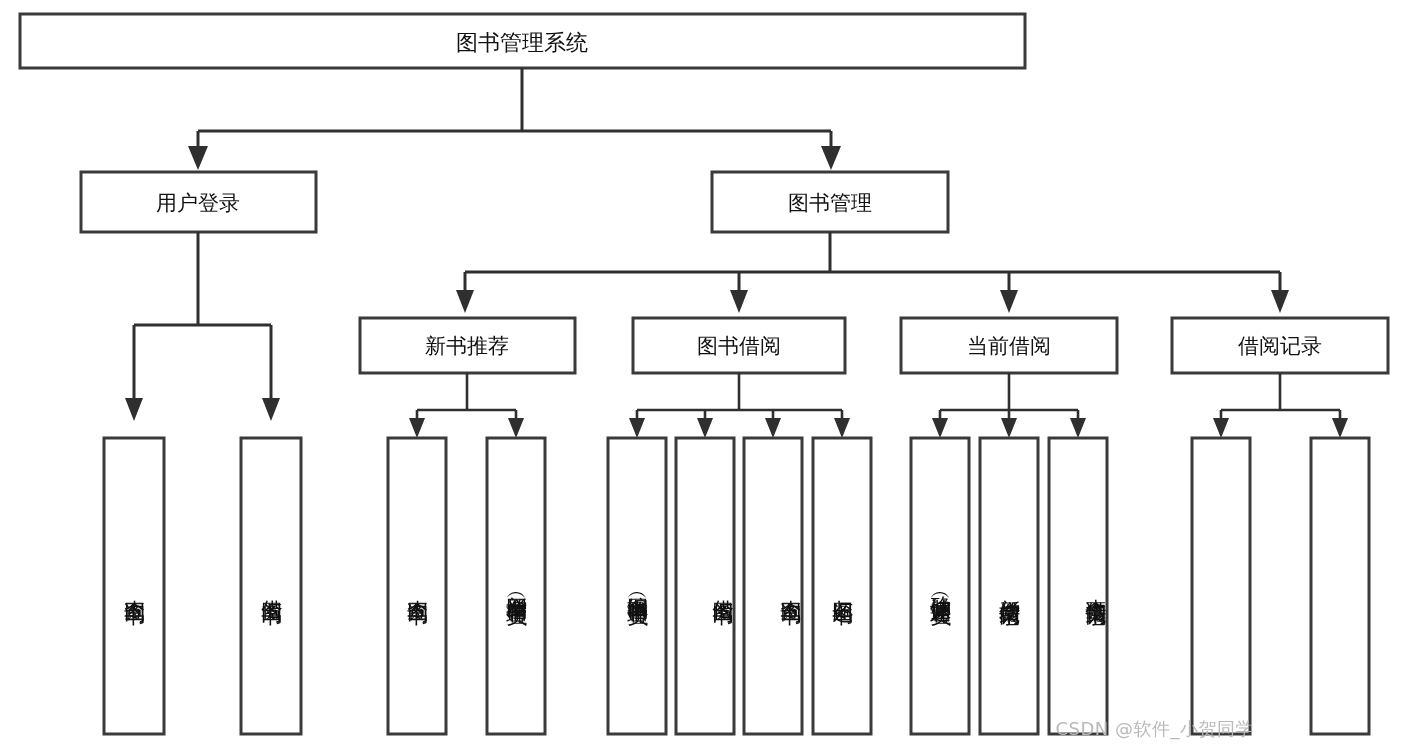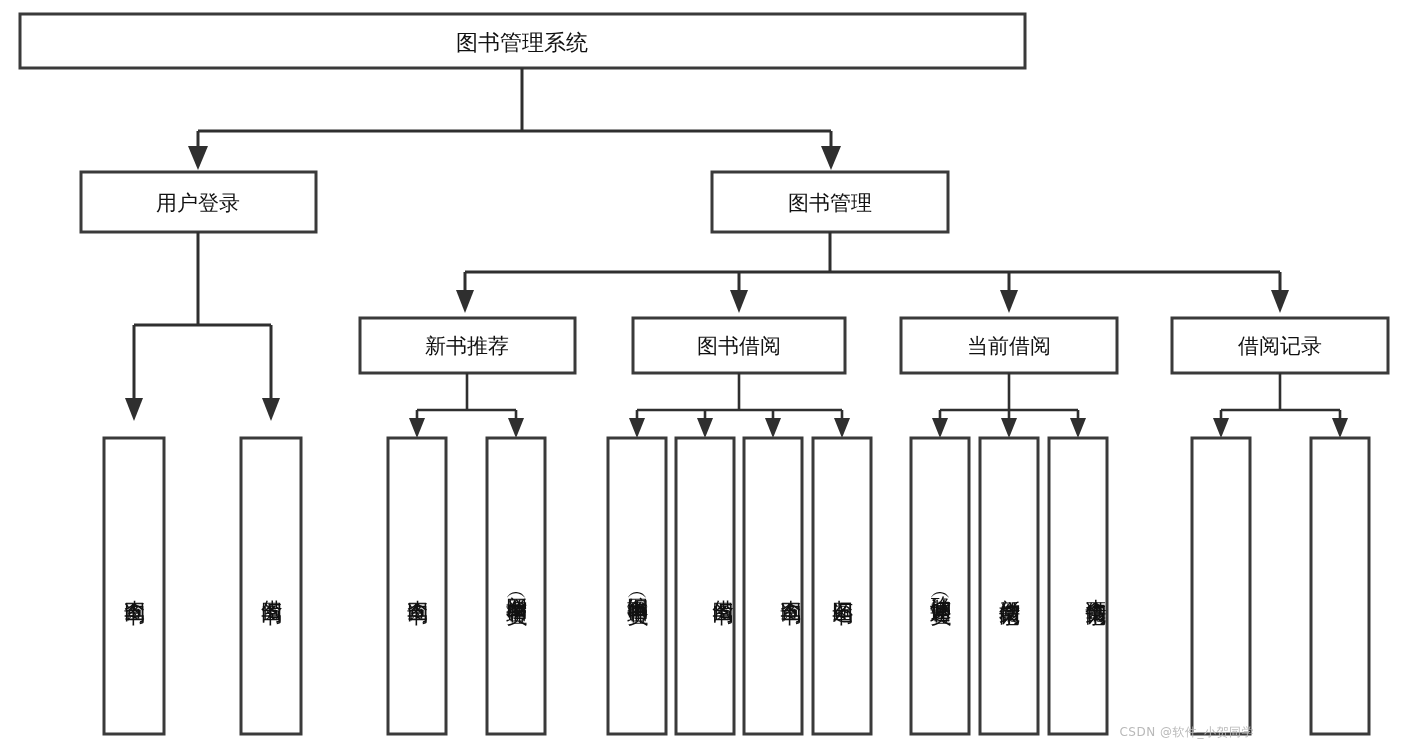--- a/index.html
+++ b/index.html
@@ -65,21 +65,21 @@
     letter-spacing: 1.5px;
     white-space: nowrap;
     text-align: center;
     pointer-events: none;
   }
   #watermark {
     position: absolute;
     right: 12px;
     bottom: 6px;
     font-family: "DejaVu Sans", "Liberation Sans", sans-serif;
-    font-size: 12px;
+    font-size: 18px;
     color: #b9b9b9;
     white-space: nowrap;
     letter-spacing: 0.5px;
   }
 </style>
 </head>
 <body>
 
 <div id="chart-root">
 

